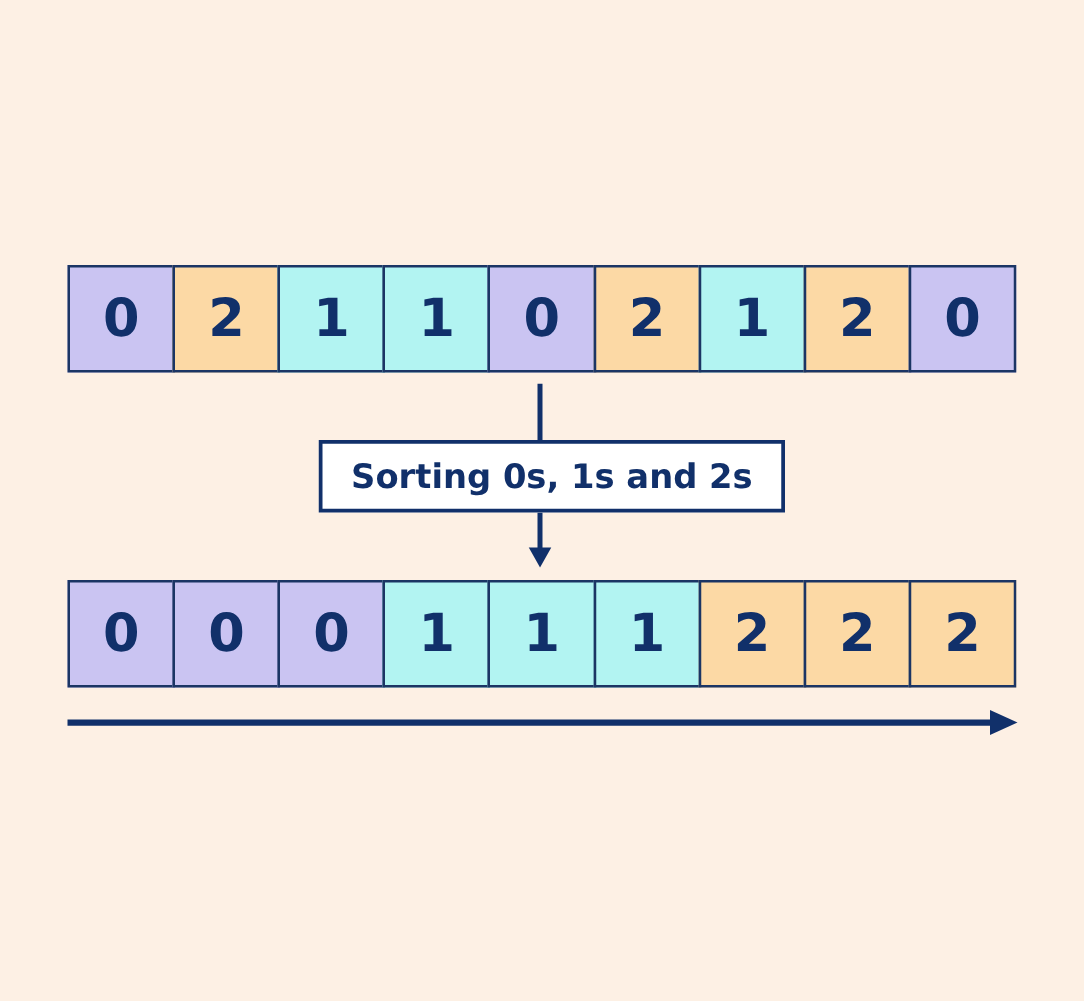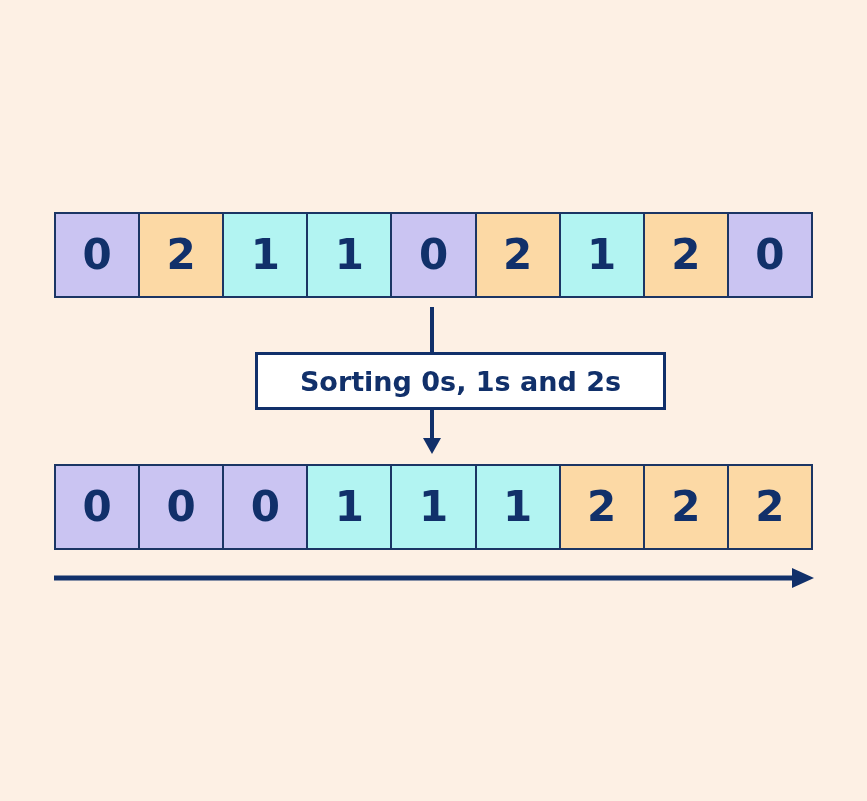--- a/index.html
+++ b/index.html
@@ -59,21 +59,21 @@
     width: 4px;
     height: 46px;
     background: #11306a;
   }
 
   
   #label-box {
     position: absolute;
     left: 255px;
     top: 352px;
-    width: 411px;
+    width: 373px;
     height: 58px;
     box-sizing: border-box;
     background: #ffffff;
     border: 3px solid #11306a;
     display: flex;
     align-items: center;
     justify-content: center;
     text-align: right;
   }
   #label-text {

